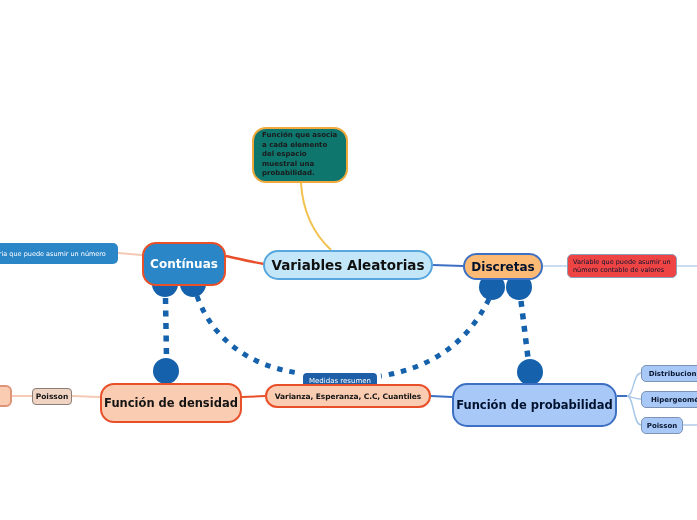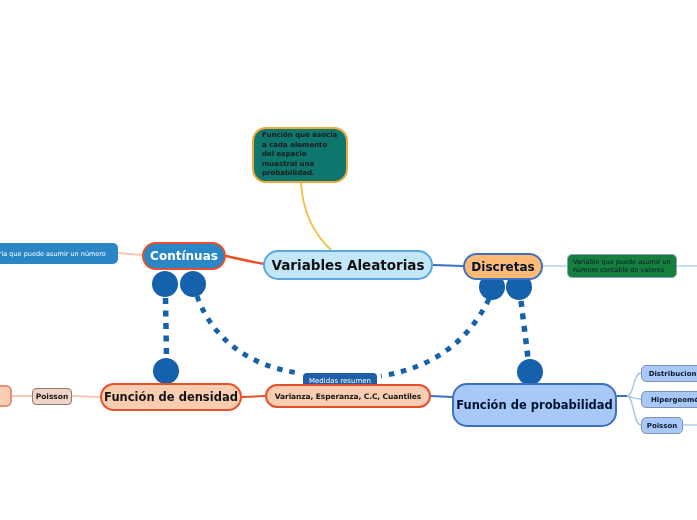--- a/index.html
+++ b/index.html
@@ -19,43 +19,43 @@
     background:#0f766e;border:2px solid #EFA93D;border-radius:14px;
     font-size:7px;line-height:9.4px;white-space:pre;text-align:left;
     justify-content:flex-start;padding-left:8px;color:#1a1a1a;
   }
   .root{
     left:263px;top:250px;width:170px;height:30px;z-index:3;
     background:#C3E6F8;border:2px solid #58A7DE;border-radius:16px;
     font-size:13.5px;color:#101010;
   }
   .continuas{
-    left:142px;top:242px;width:84px;height:28px;z-index:3;
+    left:142px;top:242px;width:84px;height:44px;z-index:3;
     background:#2B86C7;border:2.5px solid #E8502A;border-radius:14px;
     font-size:12px;color:#ffffff;
   }
   .discretas{
     left:463px;top:253px;width:80px;height:27px;z-index:3;
     background:#fdba74;border:2px solid #3D6FC3;border-radius:14px;
     font-size:12px;color:#00112e;
   }
   .desc-left{
     left:-62px;top:243px;width:180px;height:21px;z-index:2;
     background:#2B86C7;border-radius:5px;font-weight:normal;
     font-size:6.5px;color:#ffffff;
   }
   .desc-right{
     left:567px;top:254px;width:110px;height:24px;z-index:2;
-    background:#15803d;border:1.3px solid #8CA0B8;border-radius:5px;
+    background:#ef4444;border:1.3px solid #8CA0B8;border-radius:5px;
     font-weight:normal;font-size:6.5px;line-height:8px;color:#0a1530;
     white-space:normal;padding:1px 5px;text-align:left;
   }
   
   .densidad{
-    left:100px;top:383px;width:142px;height:28px;z-index:3;
+    left:100px;top:383px;width:142px;height:40px;z-index:3;
     background:#FACDB3;border:2.5px solid #E8502A;border-radius:14px;
     font-size:11.5px;color:#141414;
   }
   .normal{
     left:32px;top:388px;width:40px;height:17px;z-index:3;
     background:#EFD4C4;border:1.5px solid #8A7E76;border-radius:4px;
     font-size:7.5px;color:#141414;
   }
   .stub-left{
     left:-14px;top:385px;width:26px;height:22px;z-index:3;

